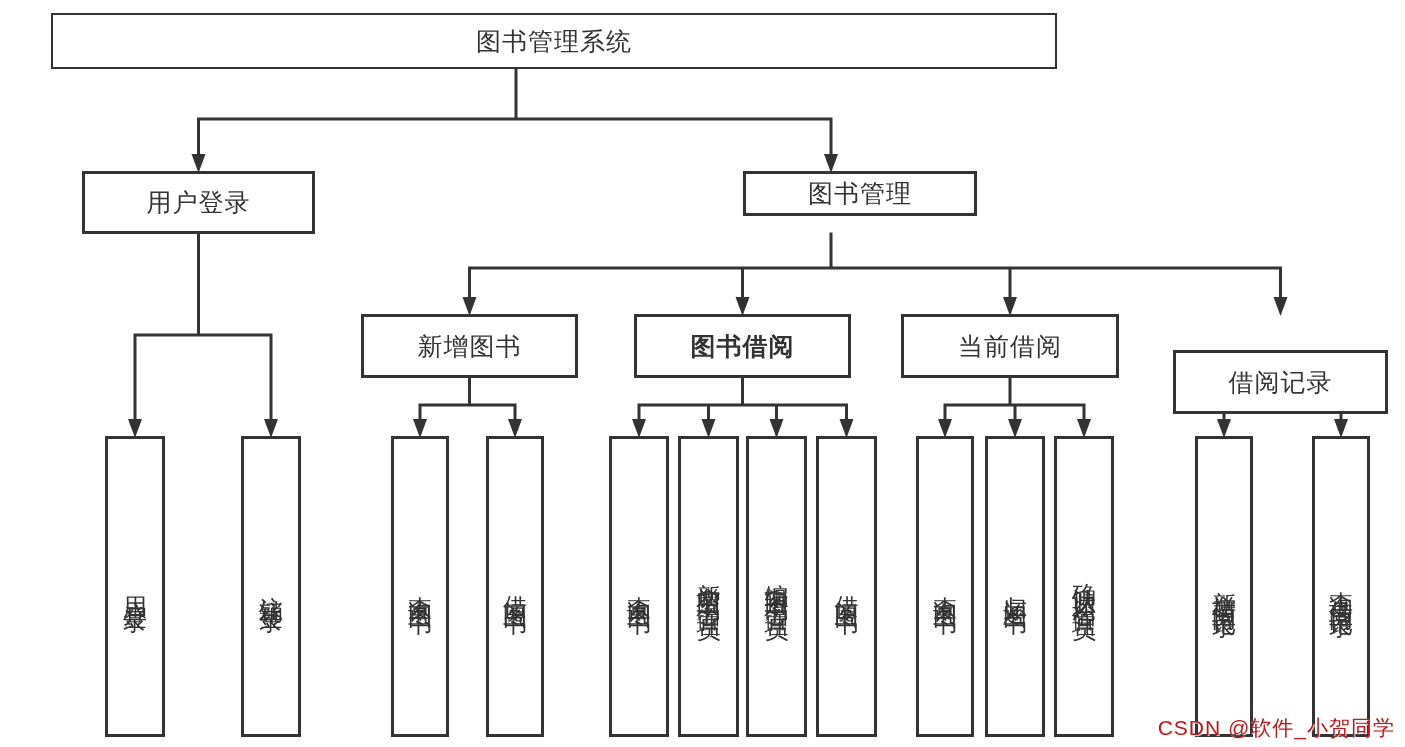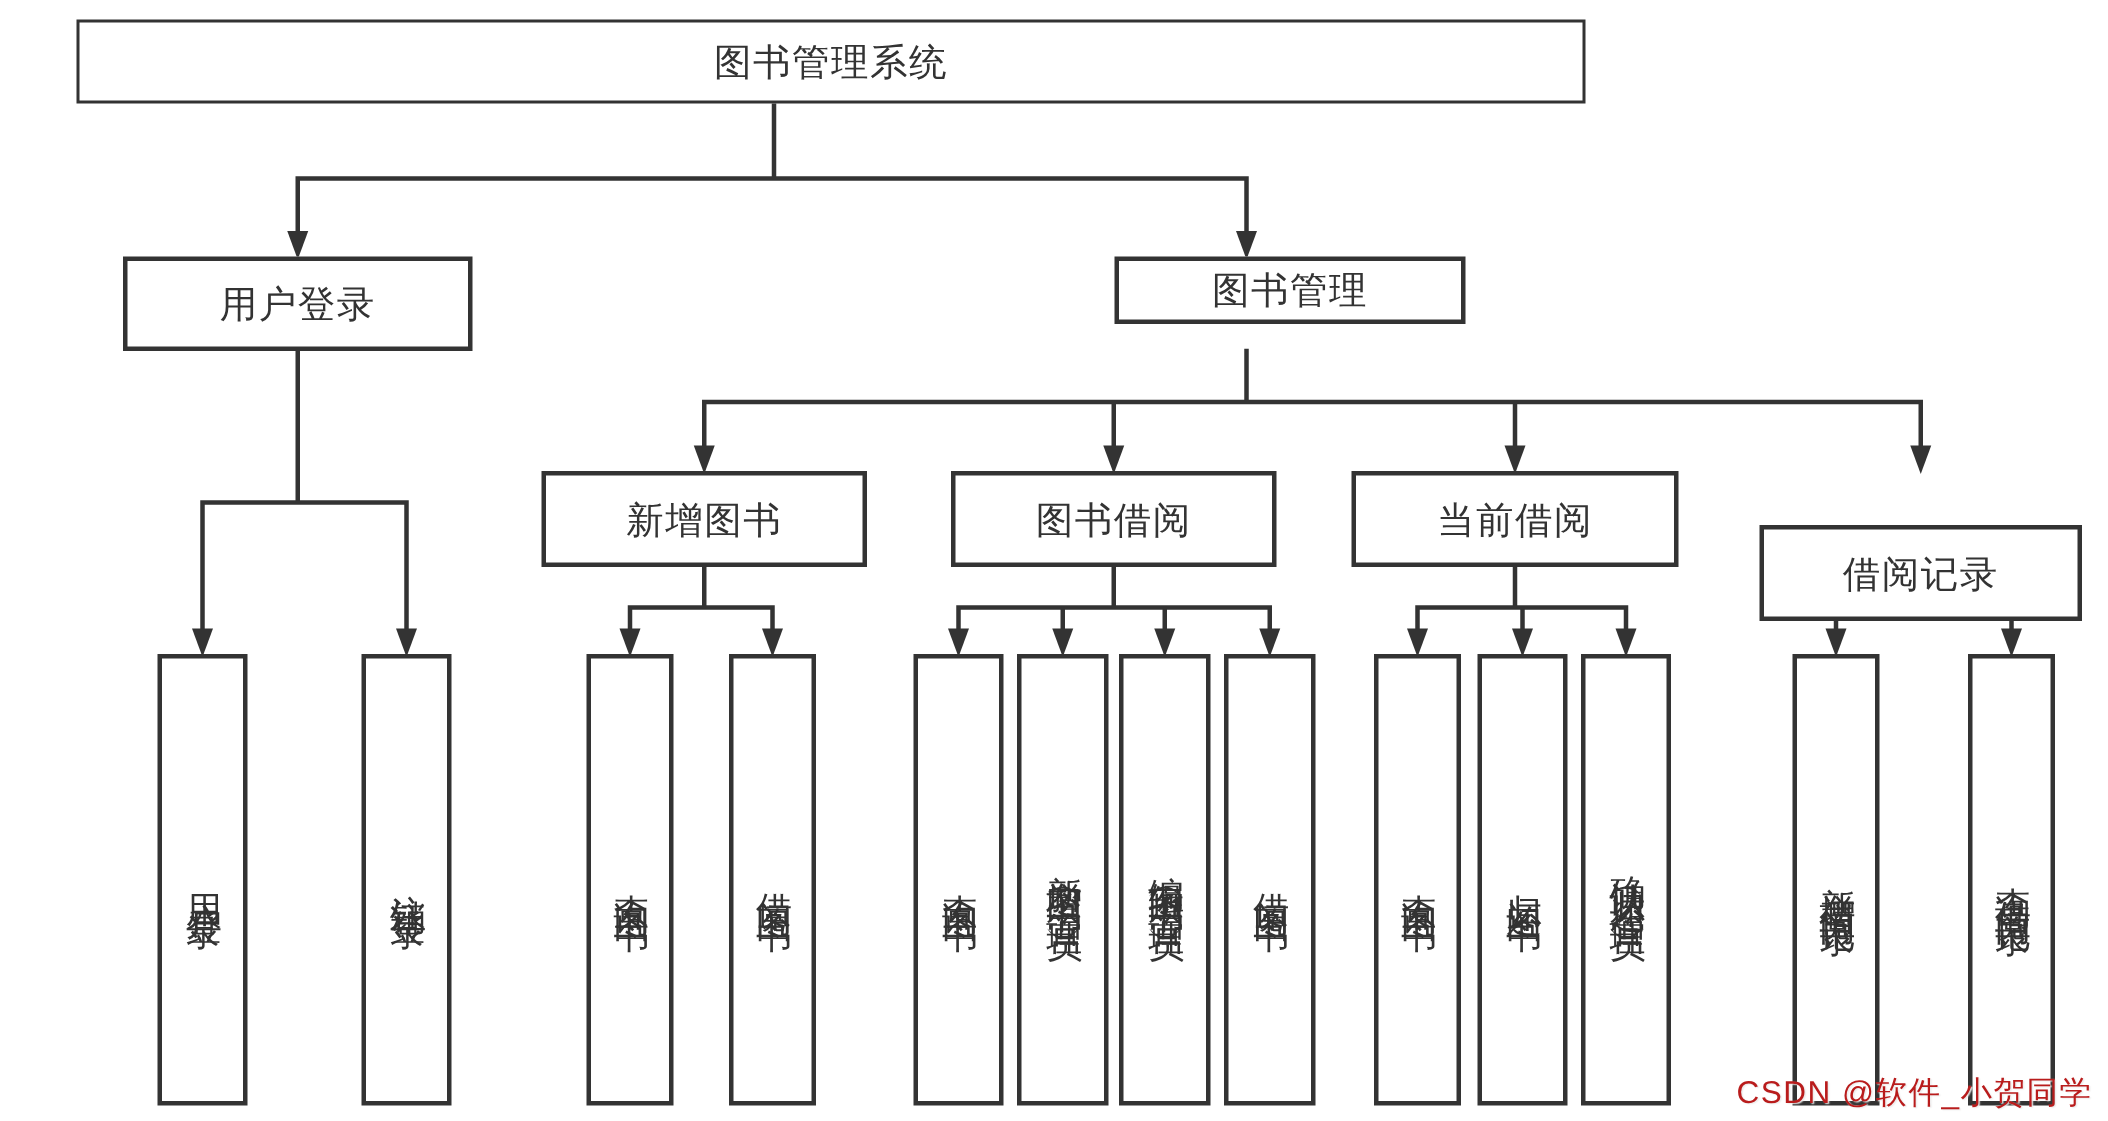--- a/index.html
+++ b/index.html
@@ -88,21 +88,21 @@
       </div>
       <div class="box horizontal" style="left: 82px; top: 171px; width: 233px; height: 63px;">
         <span class="label">用户登录</span>
       </div>
       <div class="box horizontal" style="left: 743px; top: 171px; width: 234px; height: 45px; justify-content: center;">
         <span class="label">图书管理</span>
       </div>
       <div class="box horizontal" style="left: 361px; top: 314px; width: 217px; height: 64px;">
         <span class="label">新增图书</span>
       </div>
-      <div class="box horizontal" style="left: 634px; top: 314px; width: 217px; height: 64px;">
+      <div class="box horizontal" style="left: 634px; top: 314px; width: 217px; height: 64px; font-weight: bold;">
         <span class="label">图书借阅</span>
       </div>
       <div class="box horizontal" style="left: 901px; top: 314px; width: 218px; height: 64px;">
         <span class="label">当前借阅</span>
       </div>
       <div class="box horizontal" style="left: 1173px; top: 314px; width: 215px; height: 64px; margin-top: 36px;">
         <span class="label">借阅记录</span>
       </div>
       <div class="box vertical" style="left: 105px; top: 436px; width: 60px; height: 301px;">
         <span class="label">用户登录</span>

